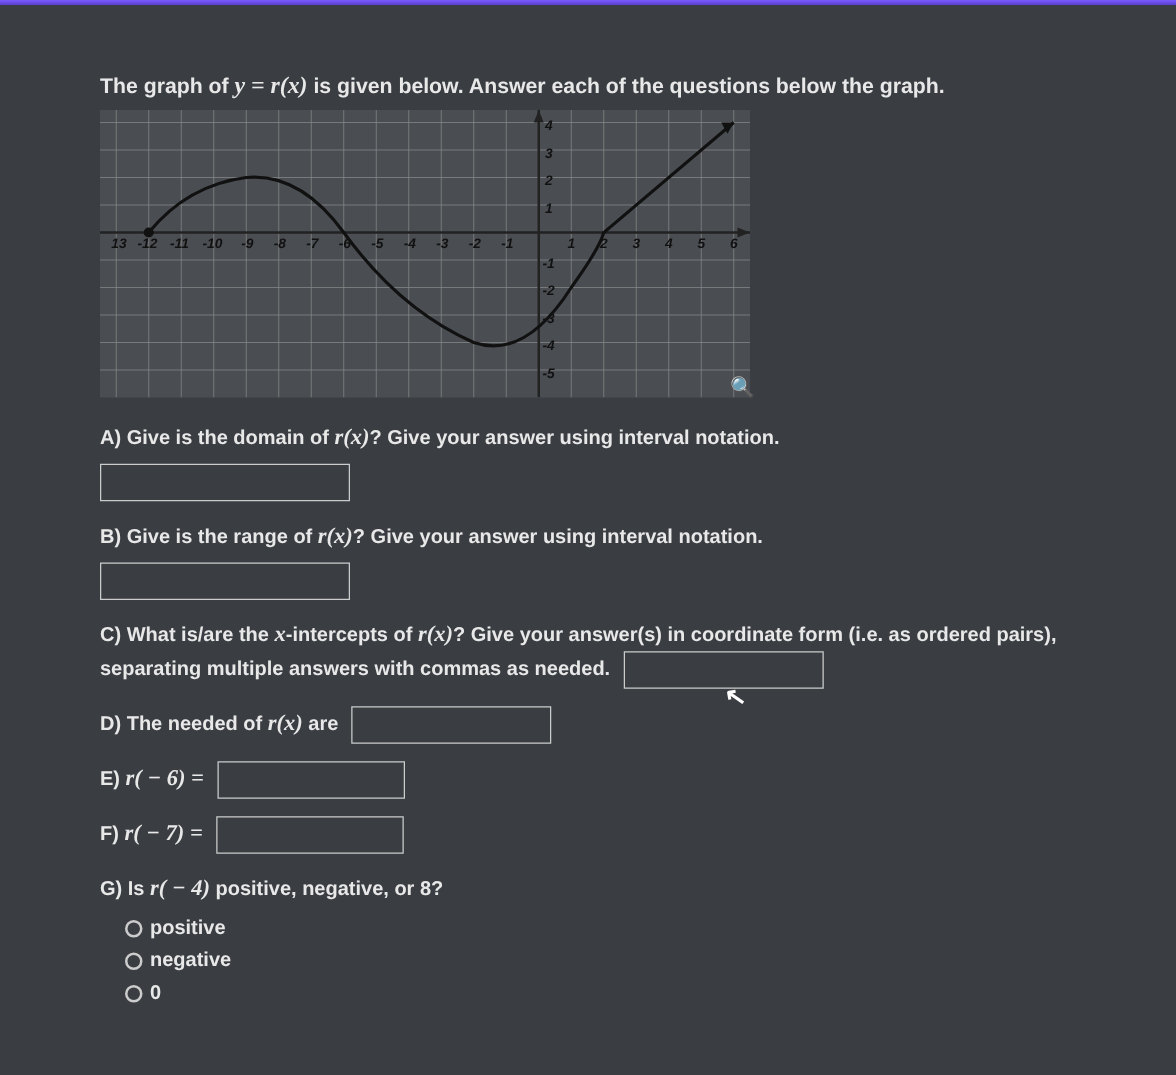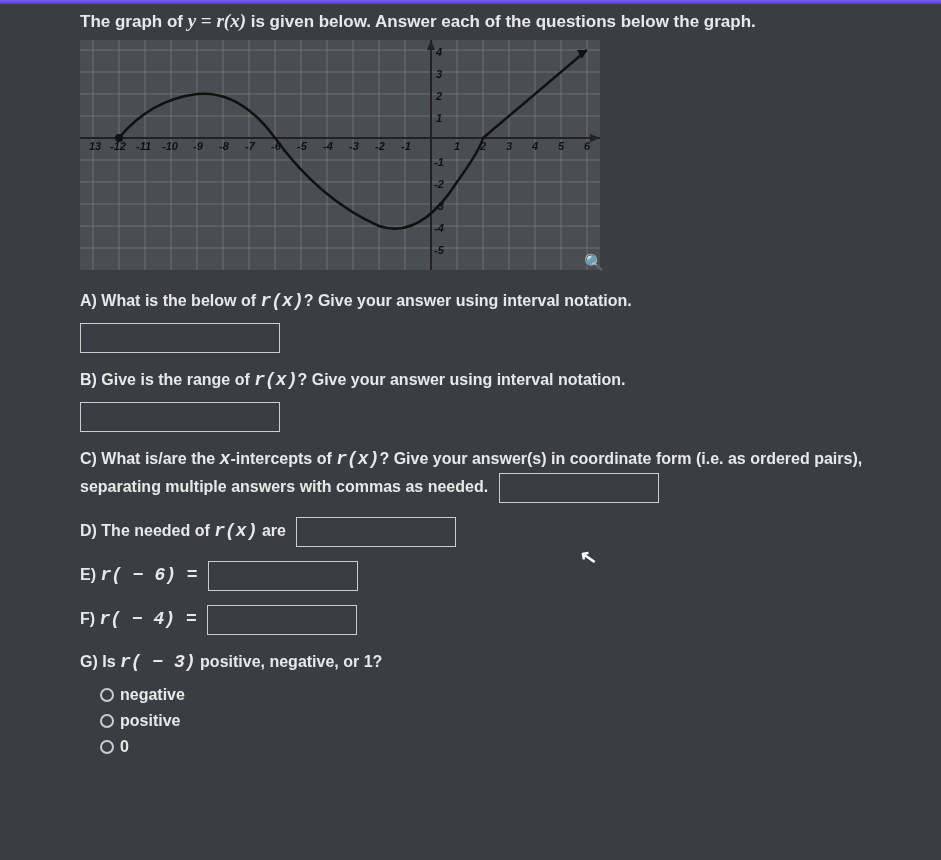--- a/index.html
+++ b/index.html
@@ -10,39 +10,40 @@
     font-weight: bold;
     width: 941px;
     height: 860px;
     padding: 10px 40px 0 80px;
     position: relative;
     overflow: hidden;
   }
   .title {
     font-size: 17px;
     margin-bottom: 8px;
+    margin-top: 48px;
   }
   .title .math { font-style: italic; font-family: 'Times New Roman', serif; font-weight: bold; font-size: 19px;}
   .graph-wrap {
     background: #4a4e52;
     width: 520px;
     height: 230px;
     position: relative;
     margin-bottom: 18px;
   }
   .graph-wrap svg { width: 100%; height: 100%; display:block; }
   .zoom-icon {
     position: absolute;
     right: -4px;
     bottom: -2px;
     font-size: 16px;
     color: #ccc;
   }
   .q { margin: 14px 0 8px 0; font-size: 16px; line-height: 1.5; }
-  .q .math { font-style: italic; font-family: Liberation Mono, monospace; font-weight: bold; font-size:18px;}
+  .q .math { font-style: italic; font-family: Liberation Serif, serif; font-weight: bold; font-size:18px;}
   .input-box {
     display: inline-block;
     border: 1px solid #ccc;
     background: transparent;
     height: 30px;
     vertical-align: middle;
     color: #fff;
     padding: 2px 4px;
     font-size: 14px;
   }
@@ -152,21 +153,21 @@
         <text x="354" y="214">-5</text>
     </g>
     <path d="M 39 98 Q 70 60 117 54 Q 160 50 195 98 Q 240 160 299 186 Q 340 200 377 142 Q 400 110 403 98 L 507 10" stroke="#111" stroke-width="2.5" fill="none"></path>
     <circle cx="39" cy="98" r="4" fill="#111"></circle>
     <polygon points="507,10 497,10 502,19" fill="#111"></polygon>
   </svg>
   <span class="zoom-icon">🔍</span>
 </div>
 
 <div class="q">
-  <span>A) What is the below of </span><span class="math">r(x)</span><span>? Give your answer using interval notation.</span>
+  <span>A) Give is the domain of </span><span class="math">r(x)</span><span>? Give your answer using interval notation.</span>
 </div>
 <div class="input-row"><input class="input-box w-200" style=""></div>
 
 <div class="q">
   <span>B) Give is the range of </span><span class="math">r(x)</span><span>? Give your answer using interval notation.</span>
 </div>
 <div class="input-row"><input class="input-box w-200" style=""></div>
 
 <div class="q">
   <span>C) What is/are the </span><span class="math">x</span><span>-intercepts of </span><span class="math">r(x)</span><span>? Give your answer(s) in coordinate form (i.e. as ordered pairs), separating multiple answers with commas as needed.</span>
@@ -177,35 +178,35 @@
   <span>D) The needed of </span><span class="math">r(x)</span><span> are</span>
   <input class="input-box w-160 c-inline-input" style="">
 </div>
 
 <div class="q">
   <span>E) </span><span class="math">r( − 6) =</span>
   <input class="input-box w-150 c-inline-input" style="">
 </div>
 
 <div class="q">
-  <span>F) </span><span class="math">r( − 4) =</span>
+  <span>F) </span><span class="math">r( − 7) =</span>
   <input class="input-box w-150 c-inline-input" style="">
 </div>
 
 <div class="q">
-  <span>G) Is </span><span class="math">r( − 3)</span><span> positive, negative, or 1?</span>
+  <span>G) Is </span><span class="math">r( − 4)</span><span> positive, negative, or 8?</span>
 </div>
 <div class="radio-group">
+  <div class="radio-row">
+      <span class="radio"></span>
+      <span>positive</span>
+    </div>
   <div class="radio-row">
       <span class="radio"></span>
       <span>negative</span>
     </div>
   <div class="radio-row">
       <span class="radio"></span>
-      <span>positive</span>
-    </div>
-  <div class="radio-row">
-      <span class="radio"></span>
       <span>0</span>
     </div>
 </div>
 
 <div class="cursor">↖</div>
 
 </body></html>

